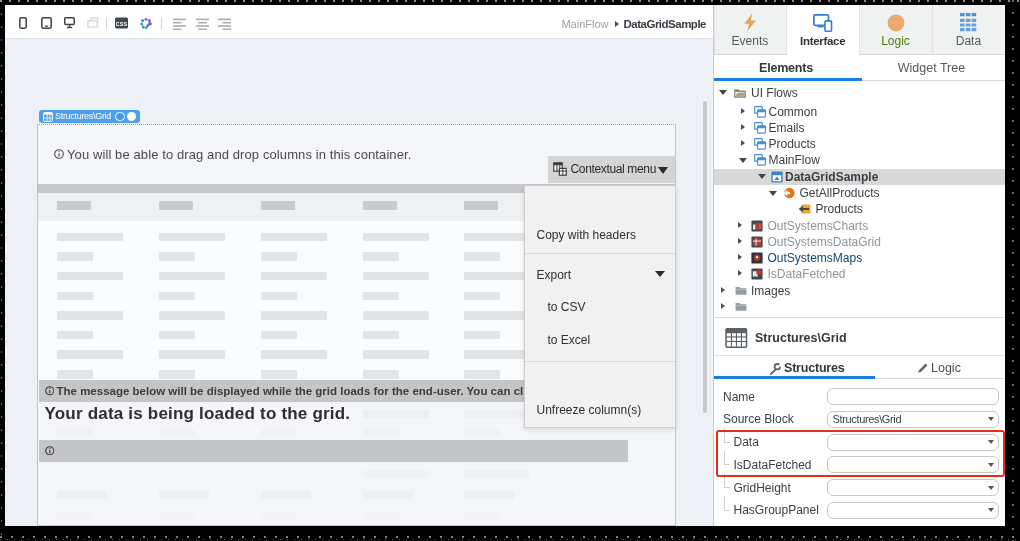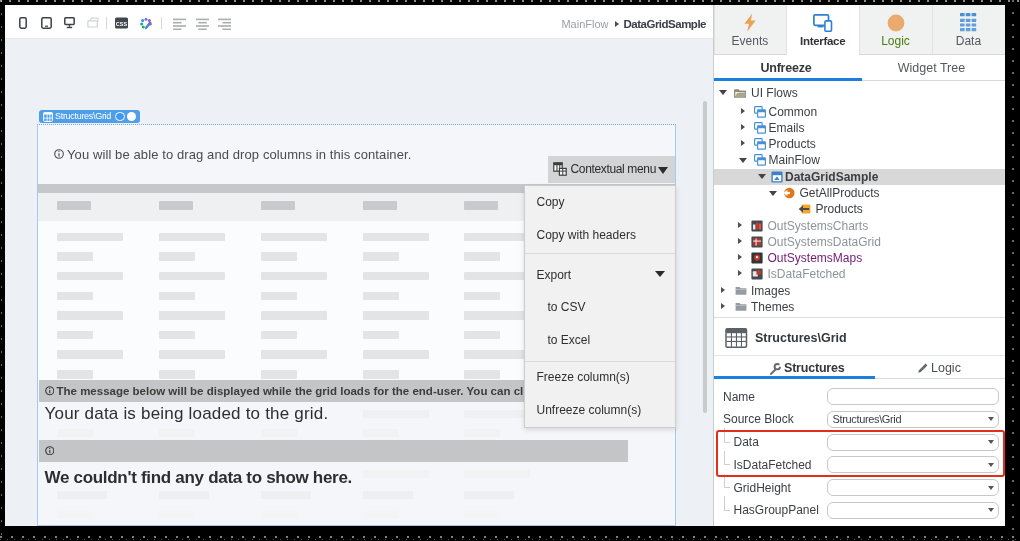--- a/index.html
+++ b/index.html
@@ -179,51 +179,48 @@
       <div class="bar" style="left:459px;top:505.5px;width:36px;height:8px;background:#f3f4f6;"></div>
       <div class="abs" style="left:34px;top:375px;width:589px;height:22px;background:#c4c5c6;"></div>
       <div class="abs" style="left:39.5px;top:381px;width:11px;height:11px;">
         <svg width="9.5" height="9.5" viewBox="0 0 9.5 9.5" style="">
           <circle cx="4.75" cy="4.75" r="4.05" fill="none" stroke="#3d3d3d" stroke-width="1.1"></circle>
           <rect x="4.2" y="3.9899999999999998" width="1.1" height="3.2300000000000004" fill="#3d3d3d"></rect>
           <rect x="4.2" y="1.9000000000000001" width="1.1" height="1.1" fill="#3d3d3d"></rect>
         </svg>
       </div>
       <div class="abs" style="left:51.5px;top:375px;width:575px;height:22px;font-size:11.5px;font-weight:bold;color:#3d3d3d;line-height:22px;">The message below will be displayed while the grid loads for the end-user. You can click it to edit.</div>
-      <div class="abs" style="left:39.5px;top:398px;width:500px;height:22px;font-size:17px;font-weight:normal;color:#2e2e2e;line-height:22px;letter-spacing:0.2px;">Your data is being loaded to the grid.</div>
+      <div class="abs" style="left:39.5px;top:398px;width:500px;height:22px;font-size:17px;font-weight:bold;color:#2e2e2e;line-height:22px;letter-spacing:0.2px;">Your data is being loaded to the grid.</div>
       <div class="abs" style="left:34px;top:434.5px;width:589px;height:22px;background:#c4c5c6;"></div>
       <div class="abs" style="left:39.5px;top:440.5px;width:11px;height:11px;">
         <svg width="9.5" height="9.5" viewBox="0 0 9.5 9.5" style="">
           <circle cx="4.75" cy="4.75" r="4.05" fill="none" stroke="#3d3d3d" stroke-width="1.1"></circle>
           <rect x="4.2" y="3.9899999999999998" width="1.1" height="3.2300000000000004" fill="#3d3d3d"></rect>
           <rect x="4.2" y="1.9000000000000001" width="1.1" height="1.1" fill="#3d3d3d"></rect>
         </svg>
       </div>
-      <div class="abs" style="left:39.5px;top:462px;width:500px;height:22px;font-size:17px;font-weight:bold;color:#2e2e2e;line-height:22px;letter-spacing:-0.3px;">We couldn't find any data to show here.</div>
       <div class="abs" style="left:542.5px;top:150.5px;width:127px;height:27.5px;background:#d3d4d5;z-index:8;"></div>
       <div class="abs" style="left:547.5px;top:157px;z-index:9;">
         <svg width="14" height="14" viewBox="0 0 14 14" style="">
           <rect x="0.8" y="0.8" width="8.4" height="8.4" fill="#fff" stroke="#3d3d3d" stroke-width="1.2"></rect>
           <rect x="0.8" y="0.8" width="8.4" height="2.4" fill="#3d3d3d"></rect>
           <rect x="3.4" y="1" width="1.1" height="8" fill="#3d3d3d"></rect>
           <rect x="6.2" y="1" width="1.1" height="8" fill="#3d3d3d"></rect>
           <rect x="6.4" y="6.4" width="6.8" height="6.8" fill="#fff" stroke="#3d3d3d" stroke-width="1.2"></rect>
           <rect x="6.4" y="8.6" width="6.8" height="1" fill="#3d3d3d"></rect>
           <rect x="9.3" y="6.6" width="1" height="6.4" fill="#3d3d3d"></rect>
         </svg>
       </div>
       <div class="abs" style="left:565.5px;top:150.5px;width:95px;height:27.5px;z-index:9;font-size:12px;color:#2b2b2b;line-height:27.5px;letter-spacing:-0.35px;">Contextual menu</div>
       <div class="abs" style="left:652.5px;top:161.5px;z-index:9;border-left:5.5px solid transparent;border-right:5.5px solid transparent;border-top:7px solid #2b2b2b;width:0;height:0;"></div>
       <div class="abs" style="left:518.5px;top:180px;width:152.5px;height:243px;background:#f1f1f2;border:1px solid #cdcdcd;box-shadow:0 2px 5px rgba(0,0,0,0.12);z-index:10;"></div>
-      <div class="abs" style="left:531.5px;top:187.5px;width:130px;height:18px;font-size:12px;color:#2f2f2f;line-height:18px;z-index:11;">Copy</div>
       <div class="abs" style="left:531.5px;top:221px;width:130px;height:18px;font-size:12px;color:#2f2f2f;line-height:18px;z-index:11;">Copy with headers</div>
       <div class="abs" style="left:531.5px;top:260.5px;width:130px;height:18px;font-size:12px;color:#2f2f2f;line-height:18px;z-index:11;">Export</div>
       <div class="abs" style="left:542.5px;top:293px;width:130px;height:18px;font-size:12px;color:#2f2f2f;line-height:18px;z-index:11;">to CSV</div>
       <div class="abs" style="left:542.5px;top:325.5px;width:130px;height:18px;font-size:12px;color:#2f2f2f;line-height:18px;z-index:11;">to Excel</div>
-      <div class="abs" style="left:531.5px;top:363px;width:130px;height:18px;font-size:12px;color:#2f2f2f;line-height:18px;z-index:11;">Freeze column(s)</div>
       <div class="abs" style="left:531.5px;top:396px;width:130px;height:18px;font-size:12px;color:#2f2f2f;line-height:18px;z-index:11;">Unfreeze column(s)</div>
       <div class="abs" style="left:650px;top:265.5px;z-index:11;border-left:5px solid transparent;border-right:5px solid transparent;border-top:6.5px solid #2b2b2b;width:0;height:0;"></div>
       <div class="abs" style="left:519.5px;top:247.5px;width:150.5px;height:1px;background:#d9d9da;z-index:11;"></div>
       <div class="abs" style="left:519.5px;top:356px;width:150.5px;height:1px;background:#d9d9da;z-index:11;"></div>
       <div class="abs" style="left:697.5px;top:96px;width:4.5px;height:312px;background:#c8cacc;border-radius:2.5px;"></div>
       <div class="abs" style="left:707.5px;top:0px;width:292.5px;height:521px;background:#fff;border-left:1px solid #c9ccce;"></div>
       <div class="abs" style="left:708.5px;top:0px;width:72.8px;height:50px;background:#f0f1f1;border-bottom:1px solid #d8d8d8;border-left:1px solid #e1e1e1;"></div>
       <div class="abs" style="left:708.5px;top:27.5px;width:72.8px;height:16px;text-align:center;font-size:12px;line-height:16px;color:#54595e;">Events</div>
       <div class="abs" style="left:781.3px;top:0px;width:72.8px;height:50px;background:#fff;border-bottom:none;border-left:1px solid #e1e1e1;"></div>
       <div class="abs" style="left:781.3px;top:27.5px;width:72.8px;height:16px;text-align:center;font-size:12px;line-height:16px;color:#2f3337;font-weight:bold;letter-spacing:-0.3px;font-size:11.5px;">Interface</div>
@@ -258,21 +255,21 @@
           <rect x="11.6" y="5.7" width="4.6" height="3.2" rx="0.5" fill="#4a90d9" opacity="0.85"></rect>
           <rect x="0.0" y="10.4" width="4.6" height="3.2" rx="0.5" fill="#4a90d9" opacity="0.85"></rect>
           <rect x="5.8" y="10.4" width="4.6" height="3.2" rx="0.5" fill="#4a90d9" opacity="0.85"></rect>
           <rect x="11.6" y="10.4" width="4.6" height="3.2" rx="0.5" fill="#4a90d9" opacity="0.85"></rect>
           <rect x="0.0" y="15.100000000000001" width="4.6" height="3.2" rx="0.5" fill="#4a90d9" opacity="0.85"></rect>
           <rect x="5.8" y="15.100000000000001" width="4.6" height="3.2" rx="0.5" fill="#4a90d9" opacity="0.85"></rect>
           <rect x="11.6" y="15.100000000000001" width="4.6" height="3.2" rx="0.5" fill="#4a90d9" opacity="0.85"></rect>
         </svg>
       </div>
       <div class="abs" style="left:708.5px;top:50px;width:291.5px;height:26px;background:#fff;"></div>
-      <div class="abs" style="left:708.5px;top:54px;width:145px;height:18px;text-align:center;font-size:12.5px;font-weight:bold;color:#33383c;line-height:18px;letter-spacing:-0.2px;">Unfreeze</div>
+      <div class="abs" style="left:708.5px;top:54px;width:145px;height:18px;text-align:center;font-size:12.5px;font-weight:bold;color:#33383c;line-height:18px;letter-spacing:-0.2px;">Elements</div>
       <div class="abs" style="left:853.5px;top:54px;width:146px;height:18px;text-align:center;font-size:12.5px;color:#54595e;line-height:18px;">Widget Tree</div>
       <div class="abs" style="left:708.5px;top:74.5px;width:291.5px;height:1px;background:#d9d9d9;"></div>
       <div class="abs" style="left:708.5px;top:72.5px;width:148px;height:3px;background:#1b7fe0;"></div>
       <div class="abs tri-d" style="left:713.5px;top:85.0px;"></div>
       <div class="abs" style="left:728.5px;top:81.5px;">
         <svg width="12" height="11" viewBox="0 0 12 11" style="">
           <path d="M0.7 2.4 L4.6 2.4 L5.7 3.7 L11.3 3.7 L11.3 5 L0.7 5 Z" fill="#908c74"></path>
           <path d="M0.7 10 L0.7 3.2 L4.3 3.2 L5.4 4.5 L11.3 4.5 L11.3 10 Z" fill="none" stroke="#908c74" stroke-width="1.3"></path>
           <path d="M1.4 9.6 L3 5.8 L12 5.8 L10.3 9.6 Z" fill="#aaa68d"></path>
         </svg>
@@ -363,21 +360,21 @@
       <div class="abs" style="left:762.5px;top:228.5px;width:180px;height:16px;font-size:12px;line-height:16px;color:#8d9499;">OutSystemsDataGrid</div>
       <div class="abs tri-r" style="left:733.0px;top:249px;"></div>
       <div class="abs" style="left:745.5px;top:247px;">
         <svg width="12" height="12" viewBox="0 0 12 12" style="">
           <rect x="0.4" y="0.4" width="11.2" height="11.2" rx="1" fill="#2f3539"></rect>
           <circle cx="6" cy="5.6" r="3.1" fill="#c0392b"></circle>
           <circle cx="6" cy="5.2" r="1.1" fill="#fff"></circle>
           <path d="M6 9.6 L4.6 7.3 L7.4 7.3 Z" fill="#c0392b"></path>
         </svg>
       </div>
-      <div class="abs" style="left:762.5px;top:245px;width:180px;height:16px;font-size:12px;line-height:16px;color:#701a75;">OutSystemsMaps</div>
+      <div class="abs" style="left:762.5px;top:245px;width:180px;height:16px;font-size:12px;line-height:16px;color:#0c4a6e;">OutSystemsMaps</div>
       <div class="abs tri-r" style="left:733.0px;top:265px;"></div>
       <div class="abs" style="left:745.5px;top:263px;">
         <svg width="12" height="12" viewBox="0 0 12 12" style="">
           <rect x="0.4" y="0.4" width="11.2" height="11.2" rx="1" fill="#434a4f"></rect>
           <rect x="1.8" y="3.2" width="5" height="5.4" rx="0.6" fill="#e8e8e8"></rect>
           <rect x="5.4" y="2.2" width="4.8" height="4.4" rx="0.6" fill="#c0392b"></rect>
         </svg>
       </div>
       <div class="abs" style="left:762.5px;top:261px;width:180px;height:16px;font-size:12px;line-height:16px;color:#8d9499;">IsDataFetched</div>
       <div class="abs tri-r" style="left:715.5px;top:281.5px;"></div>
@@ -388,21 +385,20 @@
         </svg>
       </div>
       <div class="abs" style="left:746px;top:277.5px;width:180px;height:16px;font-size:12px;line-height:16px;color:#3a3f44;">Images</div>
       <div class="abs tri-r" style="left:715.5px;top:297.5px;"></div>
       <div class="abs" style="left:729.5px;top:295.5px;">
         <svg width="12" height="11" viewBox="0 0 12 11" style="">
           <path d="M0.6 2 L4.5 2 L5.6 3.3 L11.4 3.3 L11.4 9.8 L0.6 9.8 Z" fill="#959ca2"></path>
           <rect x="0.6" y="4.1" width="10.8" height="0.9" fill="#b8bdc2"></rect>
         </svg>
       </div>
-      <div class="abs" style="left:746px;top:293.5px;width:180px;height:16px;font-size:12px;line-height:16px;color:#3a3f44;">Themes</div>
       <div class="abs" style="left:708.5px;top:312px;width:291.5px;height:1px;background:#dcdcdc;"></div>
       <div class="abs" style="left:720px;top:321.5px;">
         <svg width="23" height="22" viewBox="0 0 23 22" style="">
           <rect x="1" y="1.8" width="20.5" height="18.4" rx="1.2" fill="#fff" stroke="#5a6167" stroke-width="1.5"></rect>
           <rect x="1" y="1.8" width="20.5" height="4.4" fill="#5a6167"></rect>
           <rect x="1.4" y="9.4" width="19.7" height="1.1" fill="#5a6167"></rect>
           <rect x="1.4" y="13.9" width="19.7" height="1.1" fill="#5a6167"></rect>
           <rect x="5.9" y="2.2" width="1.1" height="17.6" fill="#5a6167"></rect>
           <rect x="10.9" y="2.2" width="1.1" height="17.6" fill="#5a6167"></rect>
           <rect x="15.9" y="2.2" width="1.1" height="17.6" fill="#5a6167"></rect>

